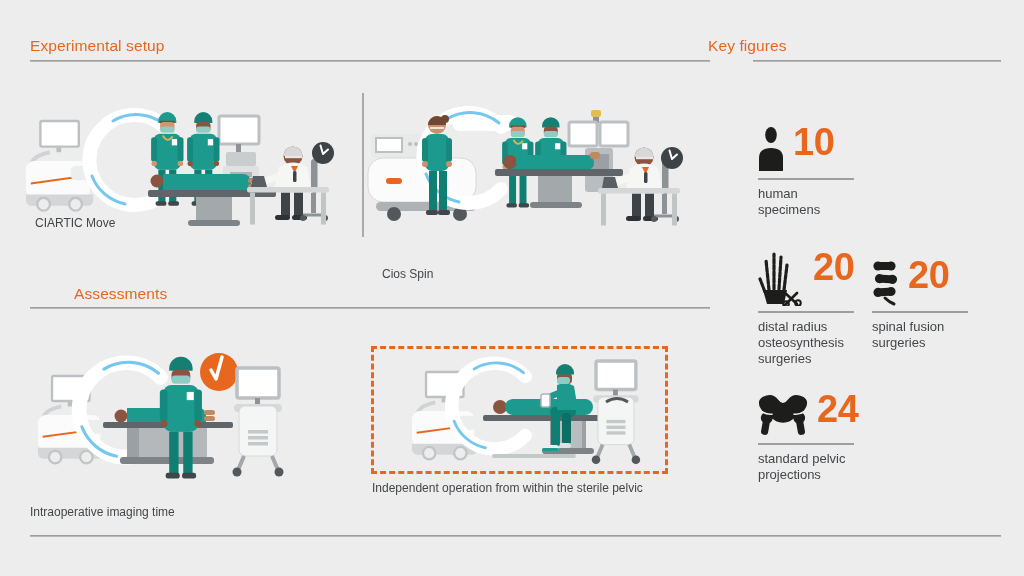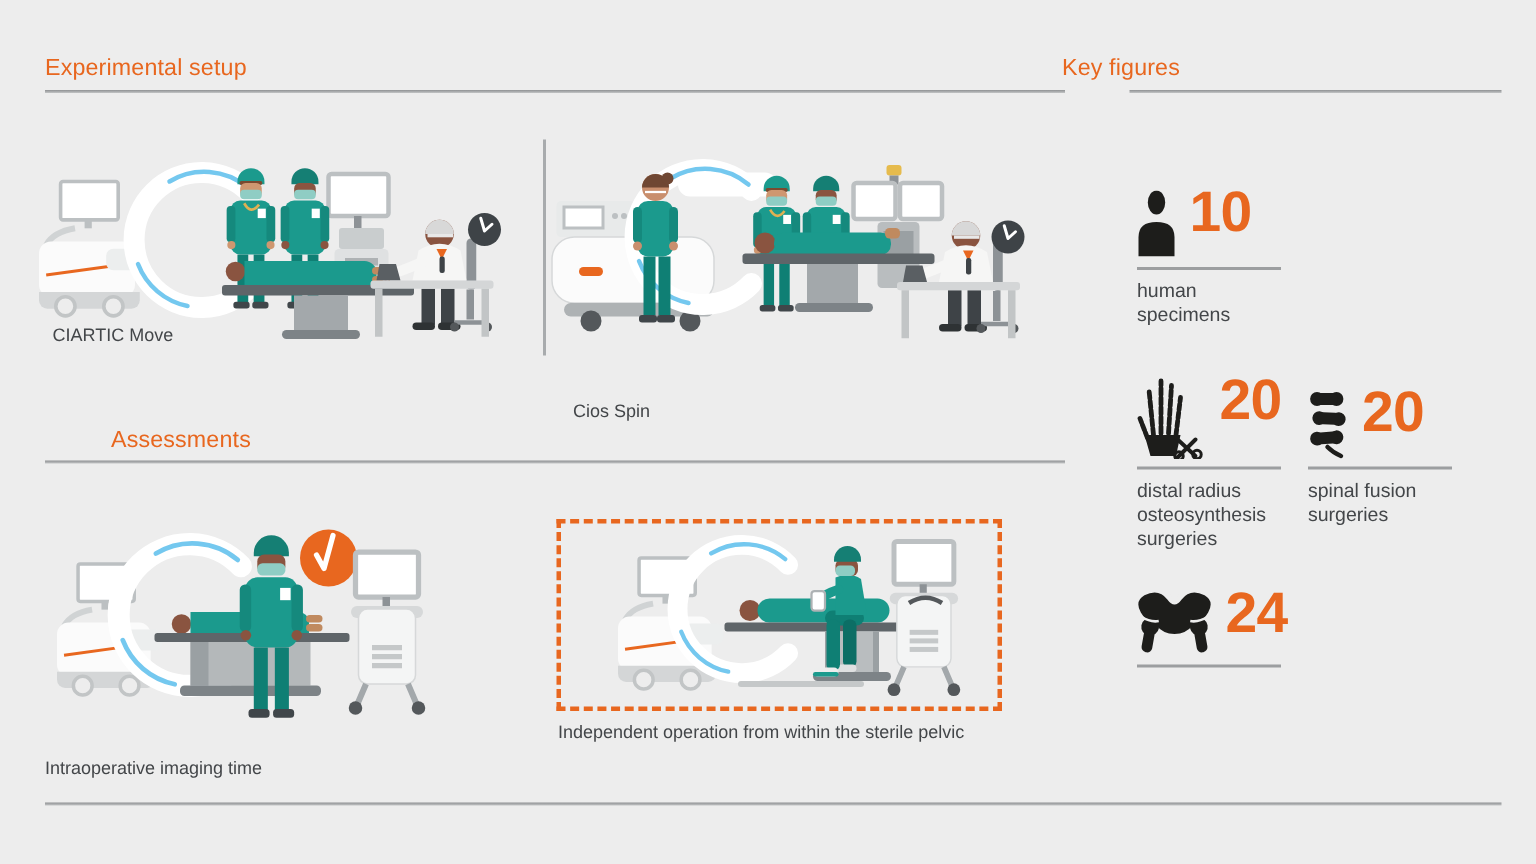--- a/index.html
+++ b/index.html
@@ -379,17 +379,19 @@
               <rect x="39" y="27" width="7.5" height="16" rx="3.5"></rect>
             </g>
         </g>
         <path d="M22,1 l4,5.5 4,-5.5 z" fill="#EDEDED"></path>
         <path d="M3,18 q6,4 12,3" stroke="#EDEDED" stroke-width="1.8" fill="none"></path>
         <path d="M49,18 q-6,4 -12,3" stroke="#EDEDED" stroke-width="1.8" fill="none"></path>
       </svg>
       <div class="stat-value">24</div>
     </div>
     <div class="stat-rule"></div>
+    <div class="stat-label">standard pelvic
+projections</div>
   </div>
 
   <div class="rule" style="left:30px;top:535px;width:971px;"></div>
 
 </div>
 
 </body></html>

